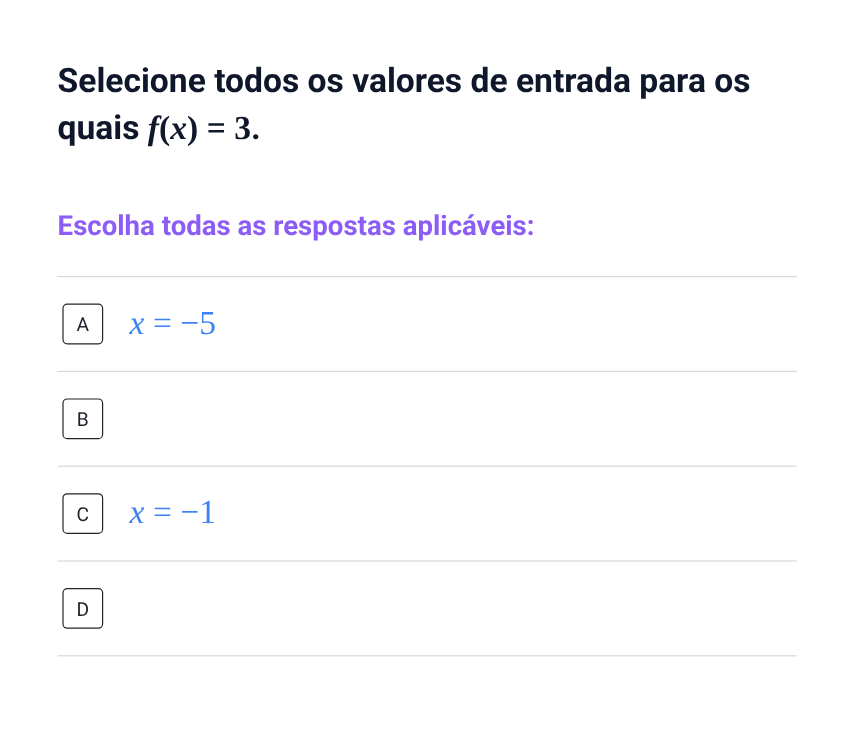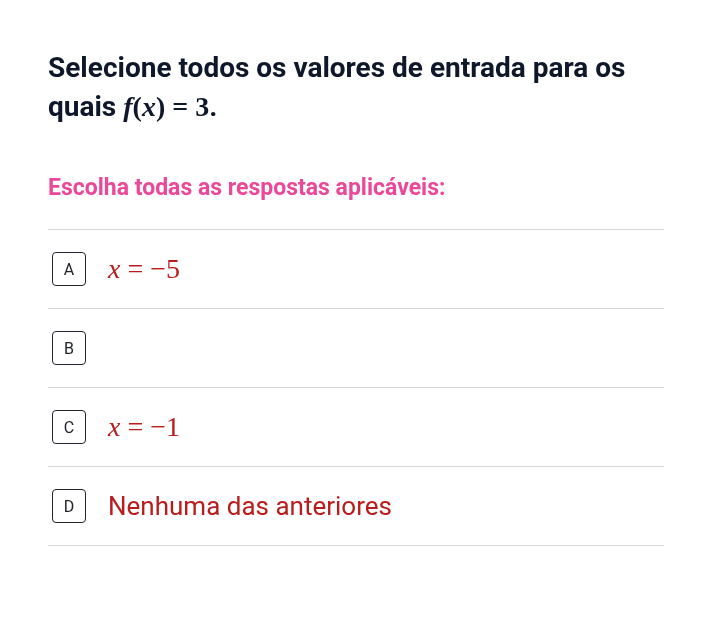--- a/index.html
+++ b/index.html
@@ -19,21 +19,21 @@
     margin-bottom: 48px;
   }
   .math {
     font-family: "Times New Roman", Georgia, serif;
     font-style: normal;
   }
   .math .var { font-style: italic; }
   .instruction {
     font-size: 23px;
     font-weight: 700;
-    color: #ec4899;
+    color: #8b5cf6;
     margin-bottom: 28px;
   }
   .choice-list {
     border-top: 1px solid #d6d8da;
   }
   .choice-row {
     display: flex;
     align-items: center;
     gap: 22px;
     padding: 22px 4px;
@@ -49,21 +49,21 @@
     align-items: center;
     justify-content: center;
     font-size: 16px;
     font-weight: 400;
     color: #21242c;
     font-family: -apple-system, BlinkMacSystemFont, "Segoe UI", Roboto, sans-serif;
     flex-shrink: 0;
   }
   .choice-text {
     font-size: 26px;
-    color: #b91c1c;
+    color: #3b82f6;
     text-align: right;
   }
   .choice-text.math-expr {
     font-family: "Times New Roman", Georgia, serif;
     font-size: 28px;
   }
   .choice-text.math-expr .var { font-style: italic; }
 </style>
 </head>
 <body>
@@ -89,16 +89,15 @@
 
   <div class="choice-row">
     <div class="choice-box">C</div>
     <div class="choice-text math-expr">
       <span class="var">x</span><span> = </span><span>−1</span>
     </div>
   </div>
 
   <div class="choice-row">
     <div class="choice-box">D</div>
-    <div class="choice-text">Nenhuma das anteriores</div>
   </div>
 
 </div>
 
 </body></html>

